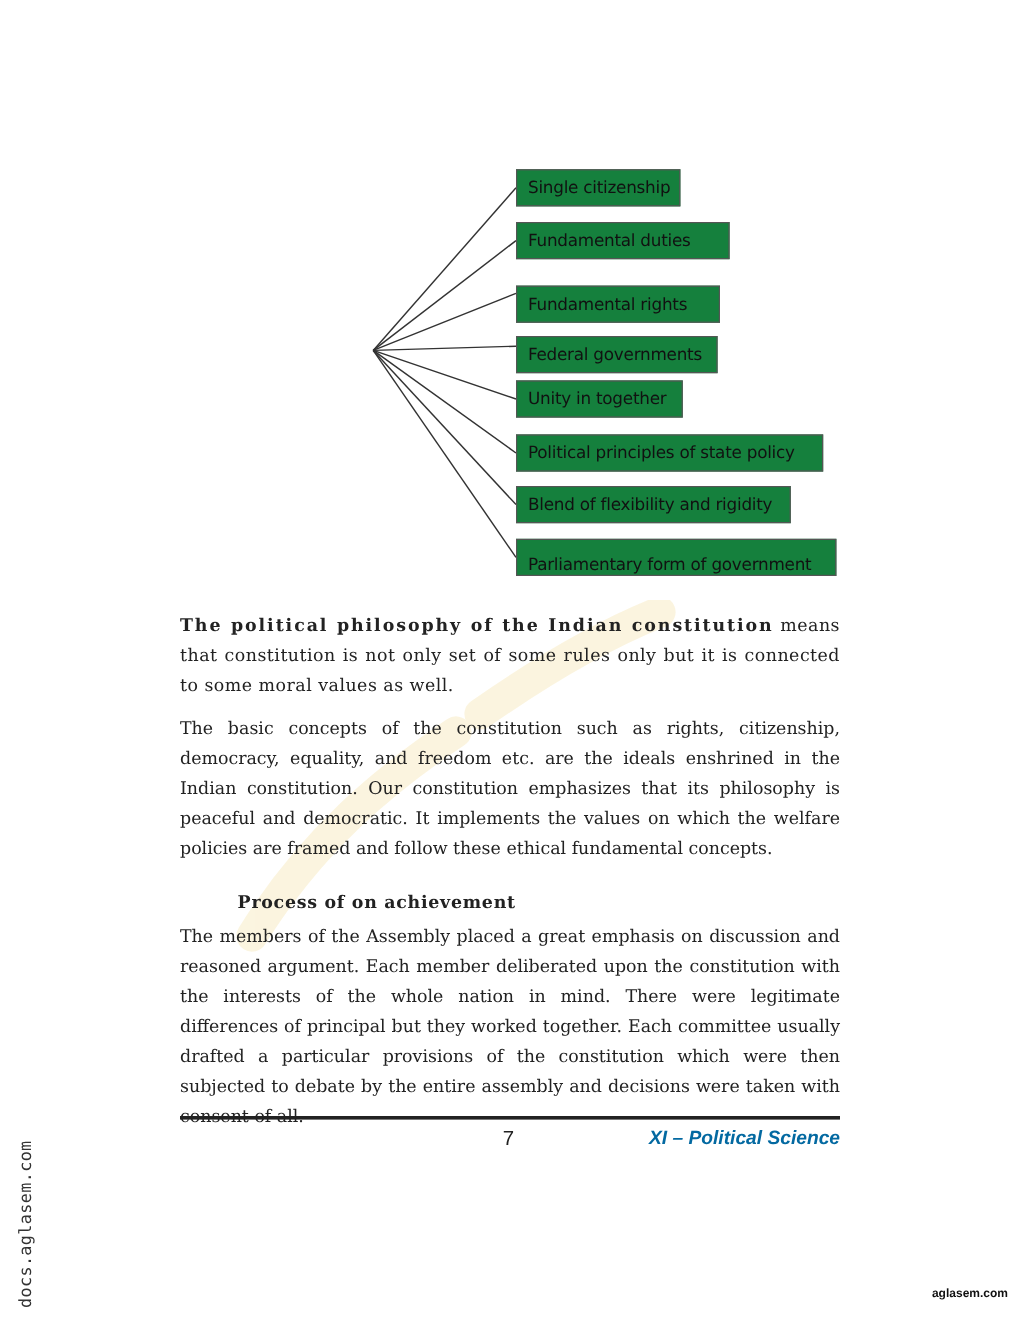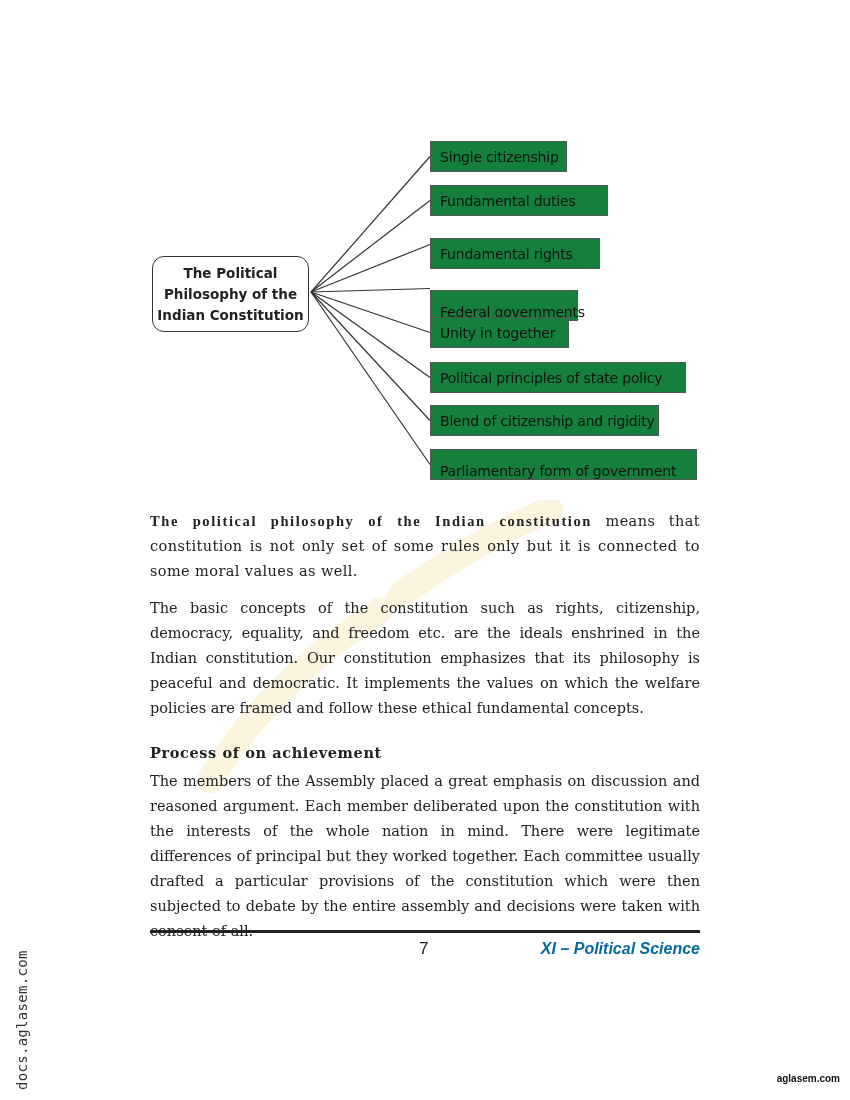--- a/index.html
+++ b/index.html
@@ -30,23 +30,23 @@
       letter-spacing: -0.2px;
     }
 
     .content {
       position: absolute; left: 150px; width: 550px;
       font-family: "DejaVu Serif", serif; font-size: 14.5px; line-height: 25px;
       color: #222; text-align: justify;
     }
     .p1 { top: 509px; }
     .p2 { top: 596px; }
-    .heading { top: 740px; font-weight: bold; letter-spacing: 0.6px; }
+    .heading { top: 740px; font-weight: bold; letter-spacing: 0.6px; margin-left: 48px; }
     .p3 { top: 769px; }
-    .lead { font-weight: bold; letter-spacing: 1.6px; font-family: Liberation Serif, serif; }
+    .lead { font-weight: bold; letter-spacing: 1.6px; }
     .p1 .rest { letter-spacing: 0.4px; }
 
     .footer-rule {
       position: absolute; left: 150px; top: 930px; width: 550px; height: 3px; background: #222;
     }
     .page-number {
       position: absolute; left: 419px; top: 939px;
       font-family: "Liberation Sans", sans-serif; font-size: 17px; color: #222;
     }
     .running-title {
@@ -81,48 +81,41 @@
   <svg id="connectors" width="850" height="500" style="position:absolute;left:0;top:0;">
       <line x1="311" y1="292" x2="430" y2="156.5" stroke="#333" stroke-width="1.2"></line>
       <line x1="311" y1="292" x2="430" y2="200.5" stroke="#333" stroke-width="1.2"></line>
       <line x1="311" y1="292" x2="430" y2="244.5" stroke="#333" stroke-width="1.2"></line>
       <line x1="311" y1="292" x2="430" y2="288.5" stroke="#333" stroke-width="1.2"></line>
       <line x1="311" y1="292" x2="430" y2="332.5" stroke="#333" stroke-width="1.2"></line>
       <line x1="311" y1="292" x2="430" y2="377.5" stroke="#333" stroke-width="1.2"></line>
       <line x1="311" y1="292" x2="430" y2="420.5" stroke="#333" stroke-width="1.2"></line>
       <line x1="311" y1="292" x2="430" y2="464.5" stroke="#333" stroke-width="1.2"></line>
     </svg>
-  <div class="center-node">
-    <div>
-      <div>The Political</div>
-      <div>Philosophy of the</div>
-      <div>Indian Constitution</div>
-    </div>
-  </div>
   <div id="leaves">
       <div class="leaf" style="top: 141px; width: 137px;">
         <span>Single citizenship</span>
       </div>
       <div class="leaf" style="top: 185px; width: 178px;">
         <span>Fundamental duties</span>
       </div>
       <div class="leaf" style="top: 238px; width: 170px;">
         <span>Fundamental rights</span>
       </div>
-      <div class="leaf" style="top: 290px; width: 148px; align-items: flex-end;">
+      <div class="leaf" style="top: 280px; width: 168px;">
         <span>Federal governments</span>
       </div>
       <div class="leaf" style="top: 317px; width: 139px;">
         <span>Unity in together</span>
       </div>
       <div class="leaf" style="top: 362px; width: 256px;">
         <span>Political principles of state policy</span>
       </div>
       <div class="leaf" style="top: 405px; width: 229px;">
-        <span>Blend of citizenship and rigidity</span>
+        <span>Blend of flexibility and rigidity</span>
       </div>
       <div class="leaf" style="top: 449px; width: 267px; align-items: flex-end;">
         <span>Parliamentary form of government</span>
       </div>
     </div>
 </div>
 
 <div class="content p1"><span class="lead">The political philosophy of the Indian constitution</span><span class="rest"> means that constitution is not only set of some rules only but it is connected to some moral values as well.</span></div>
 
 <div class="content p2">The basic concepts of the constitution such as rights, citizenship, democracy, equality, and freedom etc. are the ideals enshrined in the Indian constitution. Our constitution emphasizes that its philosophy is peaceful and democratic. It implements the values on which the welfare policies are framed and follow these ethical fundamental concepts.</div>

